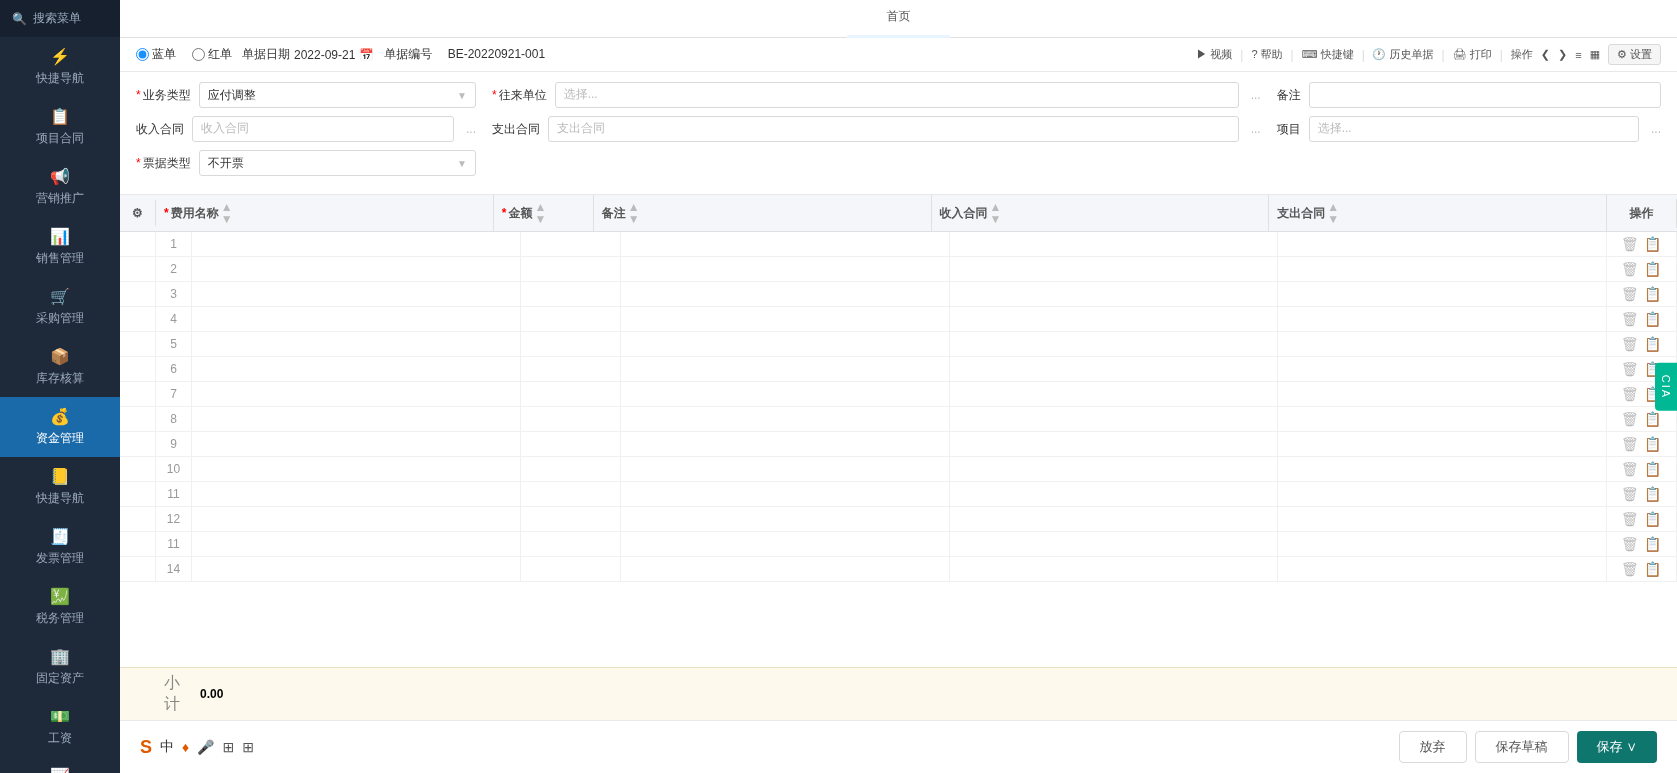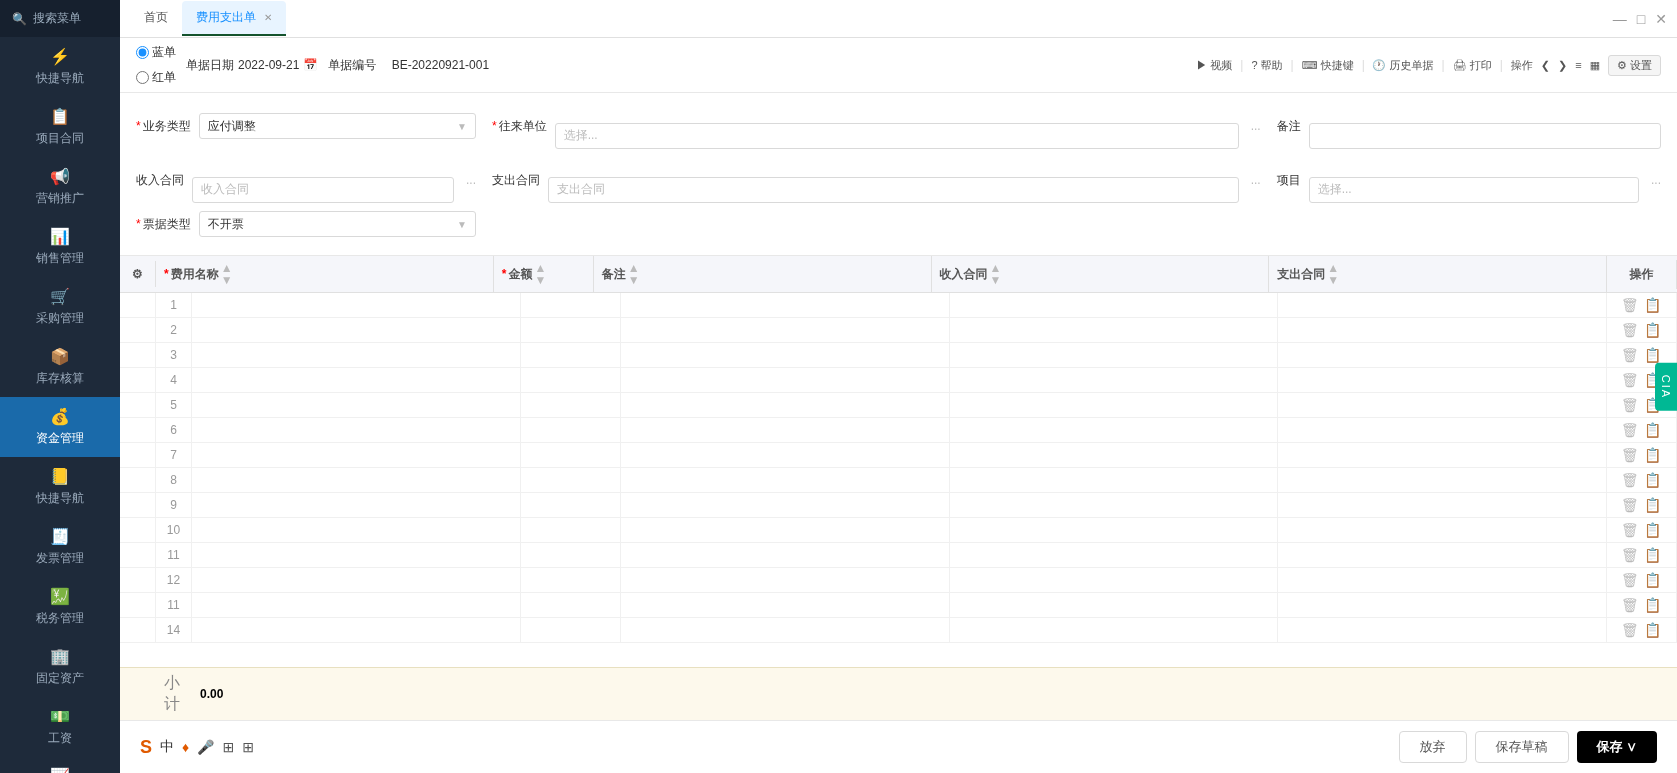--- a/index.html
+++ b/index.html
@@ -10,45 +10,45 @@
     .sidebar-search { background: #16202e; padding: 10px 12px; display: flex; align-items: center; gap: 6px; color: #7a8a99; font-size: 13px; cursor: pointer; }
     .sidebar-search span { color: #9ab; }
     .sidebar-item { display: flex; flex-direction: column; align-items: center; padding: 10px 4px; color: #9aaabb; font-size: 11px; cursor: pointer; gap: 4px; }
     .sidebar-item.active { background: #1a6aaa; color: #fff; }
     .sidebar-item .icon { font-size: 16px; }
 
     
     .main { flex: 1; display: flex; flex-direction: column; background: #f0f2f5; overflow: hidden; }
 
     
-    .tabbar { background: #fff; display: flex; align-items: center; padding: 0 10px; border-bottom: 1px solid #e0e0e0; height: 38px; }
+    .tabbar { background: #fff; display: flex; align-items: center; padding: 0 10px; border-bottom: 1px solid #e0e0e0; height: 38px; flex-direction: column; }
     .tab { padding: 8px 14px; font-size: 12px; color: #555; cursor: pointer; border-bottom: 2px solid transparent; display: flex; align-items: center; gap: 4px; }
     .tab.active { color: #1890ff; border-bottom: 2px solid #14532d; background: #e8f4ff; border-radius: 4px 4px 0 0; }
     .tab-close { font-size: 10px; color: #999; margin-left: 4px; cursor: pointer; }
 
     
     .toolbar { background: #fff; display: flex; align-items: center; padding: 6px 16px; border-bottom: 1px solid #e8e8e8; gap: 12px; font-size: 12px; flex-wrap: wrap; }
     .toolbar-left { display: flex; align-items: center; gap: 10px; flex: 1; }
     .toolbar-right { display: flex; align-items: center; gap: 8px; color: #555; }
-    .radio-group { display: flex; gap: 8px; align-items: center; flex-direction: column; }
+    .radio-group { display: flex; gap: 16px; align-items: center; }
     .radio-label { display: flex; align-items: center; gap: 3px; color: #333; cursor: pointer; }
     .radio-label input { accent-color: #1890ff; }
     .field-date { color: #333; font-size: 12px; display: flex; align-items: center; gap: 4px; }
     .field-date .date-icon { color: #aaa; }
     .field-num { color: #333; font-size: 12px; }
     .toolbar-action { display: flex; align-items: center; gap: 3px; color: #555; cursor: pointer; font-size: 11px; }
     .btn-set { background: #f5f5f5; border: 1px solid #d9d9d9; border-radius: 3px; padding: 2px 8px; cursor: pointer; color: #555; font-size: 11px; }
 
     
     .form-area { background: #fff; padding: 10px 16px; border-bottom: 1px solid #e8e8e8; }
     .form-row { display: flex; align-items: center; gap: 16px; margin-bottom: 8px; }
     .form-field { display: flex; align-items: center; gap: 8px; flex: 1; min-width: 0; }
     .form-label { color: #333; white-space: nowrap; font-size: 12px; }
     .form-label.required::before { content: "*"; color: red; margin-right: 2px; }
-    .form-input { flex: 1; border: 1px solid #d9d9d9; border-radius: 3px; padding: 3px 8px; font-size: 12px; color: #333; background: #fff; min-width: 0; height: 26px; margin-top: 20px; }
+    .form-input { flex: 1; border: 1px solid #d9d9d9; border-radius: 3px; padding: 3px 8px; font-size: 12px; color: #333; background: #fff; min-width: 0; height: 26px; }
     .form-input.placeholder { color: #bbb; }
     .form-select { flex: 1; border: 1px solid #d9d9d9; border-radius: 3px; padding: 3px 8px; font-size: 12px; color: #333; background: #fff; height: 26px; display: flex; align-items: center; justify-content: space-between; }
     .form-dots { color: #bbb; font-size: 12px; margin-left: 4px; cursor: pointer; }
 
     
     .table-area { flex: 1; background: #fff; overflow: hidden; display: flex; flex-direction: column; }
     .table-header { display: flex; align-items: center; background: #f5f6fa; border-bottom: 1px solid #e0e0e0; font-size: 12px; color: #555; font-weight: bold; padding: 0; }
     .th { padding: 6px 8px; border-right: 1px solid #e0e0e0; display: flex; align-items: center; gap: 2px; }
     .th-sort { color: #bbb; font-size: 10px; display: flex; flex-direction: column; line-height: 1; }
     .table-body { flex: 1; overflow-y: auto; }
@@ -68,21 +68,21 @@
     .col-income-contract { width: 140px; min-width: 100px; flex: 1; }
     .col-expense-contract { width: 140px; min-width: 100px; flex: 1; }
     .col-action { width: 70px; min-width: 70px; justify-content: center; }
 
     
     .bottom-bar { background: #fff; border-top: 1px solid #e8e8e8; padding: 10px 20px; display: flex; align-items: center; justify-content: space-between; }
     .bottom-icons { display: flex; align-items: center; gap: 8px; }
     .bottom-btn-group { display: flex; gap: 8px; }
     .btn-discard { background: #fff; border: 1px solid #d9d9d9; border-radius: 4px; padding: 6px 20px; cursor: pointer; color: #555; font-size: 13px; }
     .btn-save-draft { background: #fff; border: 1px solid #d9d9d9; border-radius: 4px; padding: 6px 20px; cursor: pointer; color: #555; font-size: 13px; }
-    .btn-save { background: #000000; border: none; border-radius: 4px; padding: 6px 20px; cursor: pointer; color: #fff; font-size: 13px; display: flex; align-items: center; gap: 4px; font-weight: bold; }
+    .btn-save { background: #0f766e; border: none; border-radius: 4px; padding: 6px 20px; cursor: pointer; color: #fff; font-size: 13px; display: flex; align-items: center; gap: 4px; }
     .window-ctrl { font-size: 14px; color: #999; cursor: pointer; }
 
     .green-side-btn { position: fixed; right: 0; top: 260px; background: #00b894; color: #fff; width: 22px; padding: 8px 0; display: flex; flex-direction: column; align-items: center; justify-content: center; cursor: pointer; border-radius: 3px 0 0 3px; font-size: 11px; writing-mode: vertical-rl; letter-spacing: 2px; }
   </style>
 </head>
 <body>
 
 <div class="sidebar">
   <div class="sidebar-search">
     <span>🔍</span>

